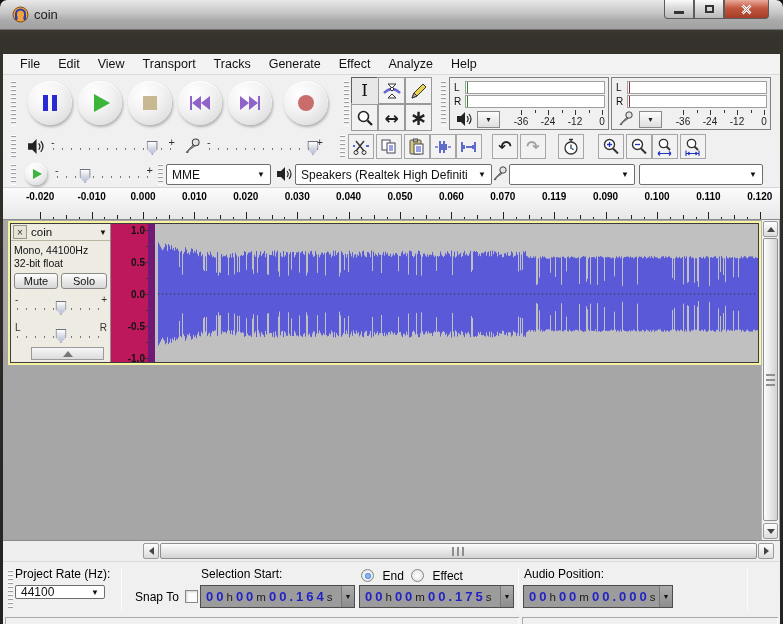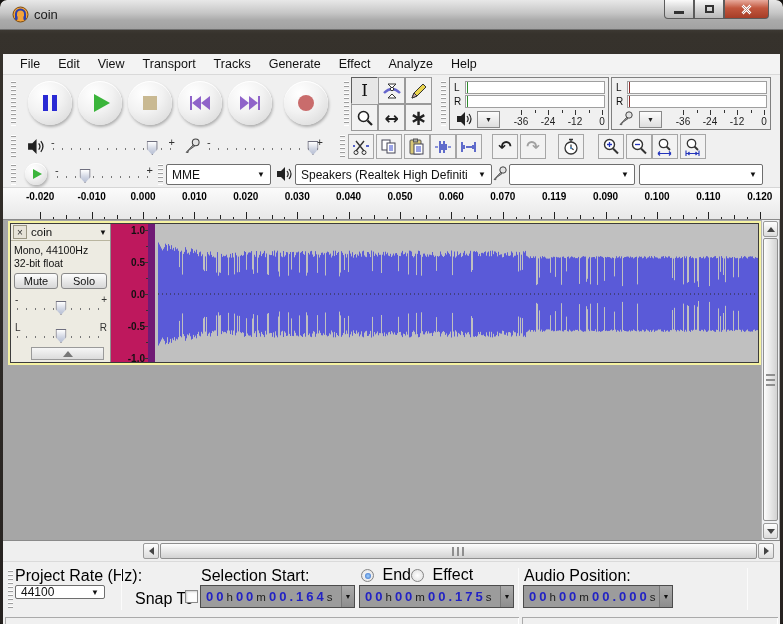--- a/index.html
+++ b/index.html
@@ -96,21 +96,21 @@
   .grip-h{width:14px;height:9px;background:repeating-linear-gradient(90deg,#8f8f8f 0 2px,rgba(0,0,0,0) 2px 5px);}
   .grip-v{width:9px;height:12px;background:repeating-linear-gradient(180deg,#8f8f8f 0 2px,rgba(0,0,0,0) 2px 5px);}
   .arr{width:0;height:0;}
   .arr.up{border-left:4px solid transparent;border-right:4px solid transparent;border-bottom:5px solid #444;}
   .arr.down{border-left:4px solid transparent;border-right:4px solid transparent;border-top:5px solid #444;}
   .arr.left{border-top:4px solid transparent;border-bottom:4px solid transparent;border-right:5px solid #444;}
   .arr.right{border-top:4px solid transparent;border-bottom:4px solid transparent;border-left:5px solid #444;}
   .hscrollrow{left:0;top:486px;right:0;height:21px;background:#efefef;border-top:1px solid #8a8a8a;}
   
   .selbar{left:0;top:507px;right:0;height:53px;background:#f0f0f0;border-top:1px solid #dadada;}
-  .sb-label{position:absolute;font-size:16px;color:#000;}
+  .sb-label{position:absolute;font-size:12px;color:#000;}
   .vdiv{position:absolute;width:1px;background:#c2c2c2;border-right:1px solid #fbfbfb;}
   .timefield{position:absolute;height:23px;background:#9c9c9c;border:1px solid #4c4c4c;display:flex;align-items:center;padding-left:5px;}
   .tf-dig{font-size:13px;font-weight:700;color:#2222c4;letter-spacing:3px;}
   .tf-unit{font-size:11.5px;color:#1d1d1d;margin:0 3px 0 0;}
   .tf-arrow{margin-left:auto;width:13px;align-self:stretch;border-left:1px solid #777;display:flex;align-items:center;justify-content:center;font-size:7px;color:#111;background:linear-gradient(#ababab,#8d8d8d);}
   .radio{width:13px;height:13px;border-radius:50%;border:1px solid #848484;background:radial-gradient(#ffffff,#dcdcdc);position:relative;display:inline-block;vertical-align:-2px;}
   .radio.sel::after{content:"";position:absolute;inset:2.5px;border-radius:50%;background:radial-gradient(#8fc0f4 20%,#2a5fc0);}
   .checkbox{width:13px;height:13px;border:1px solid #8a8a8a;background:#fcfcfc;box-shadow:inset 1px 1px 2px #d0d0d0;}
   
   .statusbar{left:0;top:560px;right:0;height:27px;background:#f0f0f0;}

